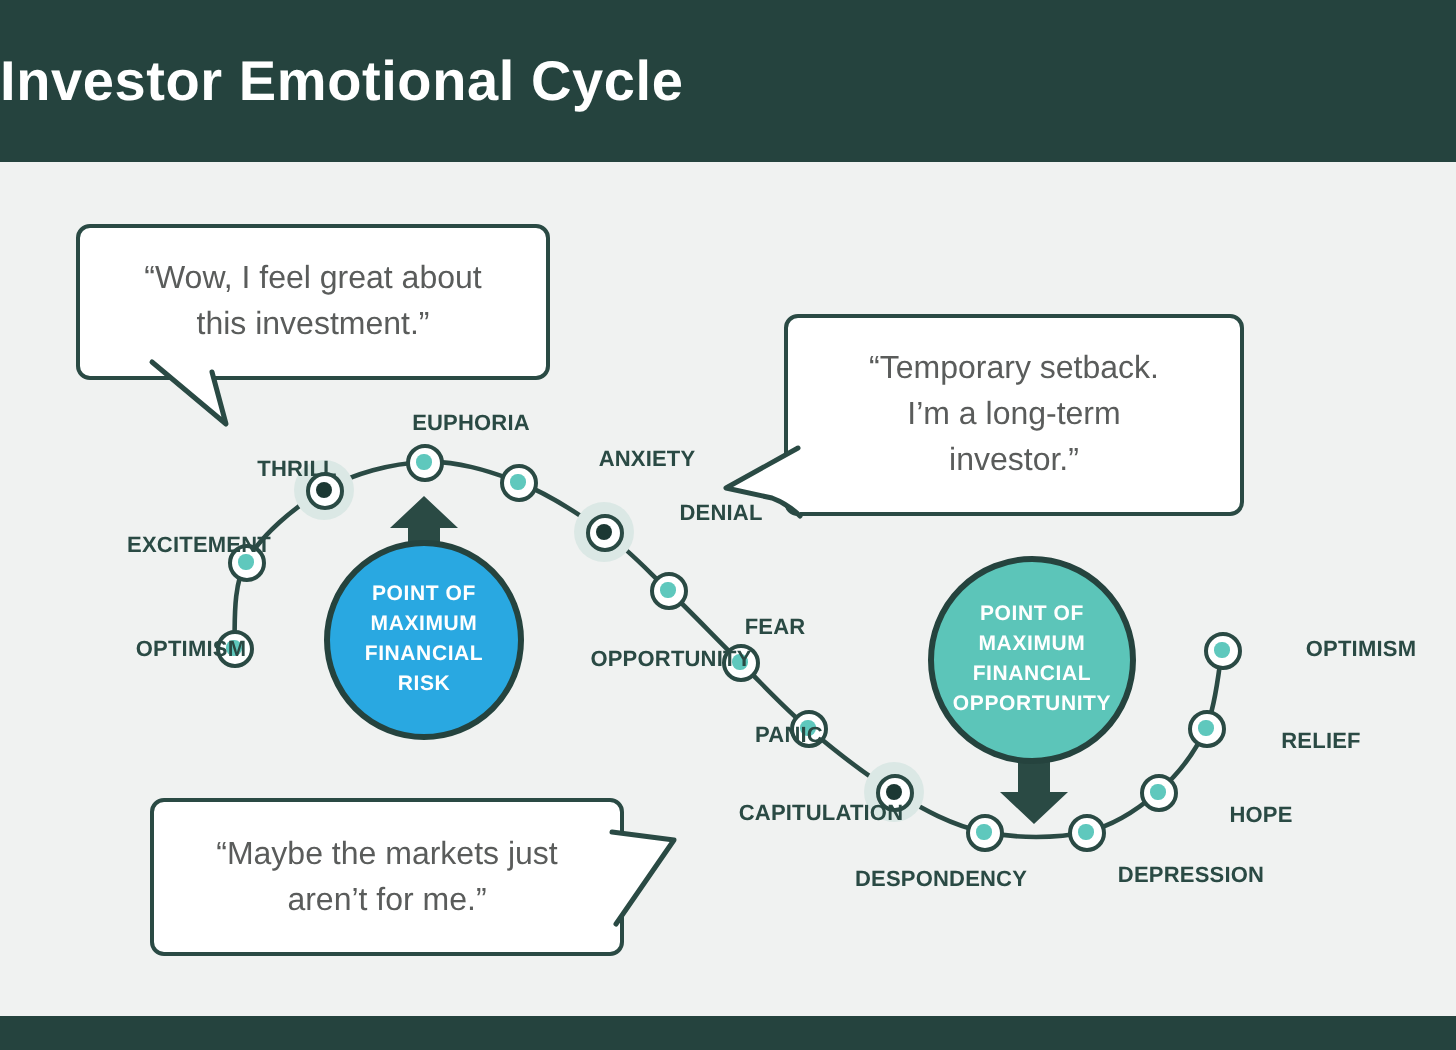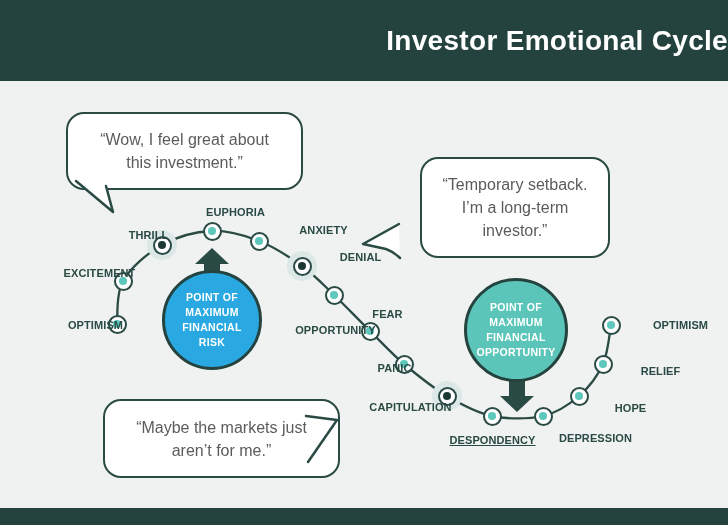--- a/index.html
+++ b/index.html
@@ -11,21 +11,21 @@
     --halo:#DBE8E5;
     --blue:#29A8E1;
     --circle-teal:#5CC5B9;
     --bubble-text:#5A5C5B;
   }
   *{margin:0;padding:0;box-sizing:border-box;}
   body{font-family:"Liberation Sans",sans-serif;background:#fff;}
   .page{position:relative;width:728px;height:525px;background:var(--bg);overflow:hidden;}
 
   .header-bar{position:absolute;top:0;left:0;width:728px;height:81px;background:var(--bar);
-    display:flex;align-items:center;justify-content:flex-end;z-index:6;}
+    display:flex;align-items:center;justify-content:flex-start;z-index:6;}
   .header-bar h1{color:#fff;font-size:28px;font-weight:bold;letter-spacing:.3px;}
   .footer-bar{position:absolute;bottom:0;left:0;width:728px;height:17px;background:var(--bar);z-index:6;}
 
   svg.overlay{position:absolute;top:0;left:0;width:728px;height:525px;z-index:1;pointer-events:none;}
 
   .callout-circle{position:absolute;border-radius:50%;border:3px solid var(--bar);
     display:flex;align-items:center;justify-content:center;text-align:center;z-index:2;}
   .callout-circle span{color:#fff;font-weight:bold;font-size:10.5px;line-height:15px;
     letter-spacing:.3px;white-space:pre-line;}
   .callout-risk{left:162px;top:270px;width:100px;height:100px;background:var(--blue);}
@@ -33,25 +33,25 @@
 
   #stages{position:absolute;top:0;left:0;width:728px;height:525px;z-index:3;pointer-events:none;}
   .halo{position:absolute;width:30px;height:30px;margin:-15px 0 0 -15px;border-radius:50%;background:var(--halo);}
   .node{position:absolute;width:19px;height:19px;margin:-9.5px 0 0 -9.5px;background:#fff;
     border:2.5px solid var(--dark);border-radius:50%;display:flex;align-items:center;justify-content:center;}
   .node .dot{width:7.5px;height:7.5px;border-radius:50%;background:var(--teal-dot);}
   .node.dark .dot{width:8px;height:8px;background:var(--dark-dot);}
   .stage-label{position:absolute;transform:translate(-50%,-50%);font-size:11px;font-weight:bold;
     color:var(--dark);white-space:nowrap;letter-spacing:.1px;padding-left:45px;}
 
-  .bubble{position:absolute;background:#fff;border:2.5px solid var(--dark);border-radius:18px;
-    display:flex;align-items:center;justify-content:center;text-align:center;z-index:4;margin-left:28px;}
+  .bubble{position:absolute;background:#fff;border:2.5px solid var(--dark);border-radius:7px;
+    display:flex;align-items:center;justify-content:center;text-align:center;z-index:4;}
   .bubble span{color:var(--bubble-text);font-size:16px;line-height:23px;white-space:pre-line;}
   .bubble-1{left:38px;top:112px;width:237px;height:78px;}
-  .bubble-2{left:392px;top:157px;width:190px;height:101px;}
+  .bubble-2{left:392px;top:157px;width:230px;height:101px;}
   .bubble-3{left:75px;top:399px;width:237px;height:79px;}
   svg.tail{position:absolute;overflow:visible;z-index:5;pointer-events:none;}
   svg.tail path{fill:#fff;stroke:var(--dark);stroke-width:2.5;stroke-linecap:round;stroke-linejoin:round;}
 </style>
 </head>
 <body>
 
 <div class="page">
 
   <div class="header-bar">
@@ -117,21 +117,21 @@
       </div>
       <span class="stage-label" style="left: 372px; top: 368px;">PANIC</span>
       <div class="halo" style="left: 447px; top: 396px;"></div>
       <div class="node dark" style="left: 447px; top: 396px;">
         <div class="dot"></div>
       </div>
       <span class="stage-label" style="left: 388px; top: 407px;">CAPITULATION</span>
       <div class="node" style="left: 492px; top: 416px;">
         <div class="dot"></div>
       </div>
-      <span class="stage-label" style="left: 470px; top: 440px; text-decoration: underline;">DESPONDENCY</span>
+      <span class="stage-label" style="left: 448px; top: 440px;">DESPONDENCY</span>
       <div class="node" style="left: 543px; top: 416px;">
         <div class="dot"></div>
       </div>
       <span class="stage-label" style="left: 573px; top: 438px;">DEPRESSION</span>
       <div class="node" style="left: 579px; top: 396px;">
         <div class="dot"></div>
       </div>
       <span class="stage-label" style="left: 608px; top: 408px;">HOPE</span>
       <div class="node" style="left: 603px; top: 364px;">
         <div class="dot"></div>

